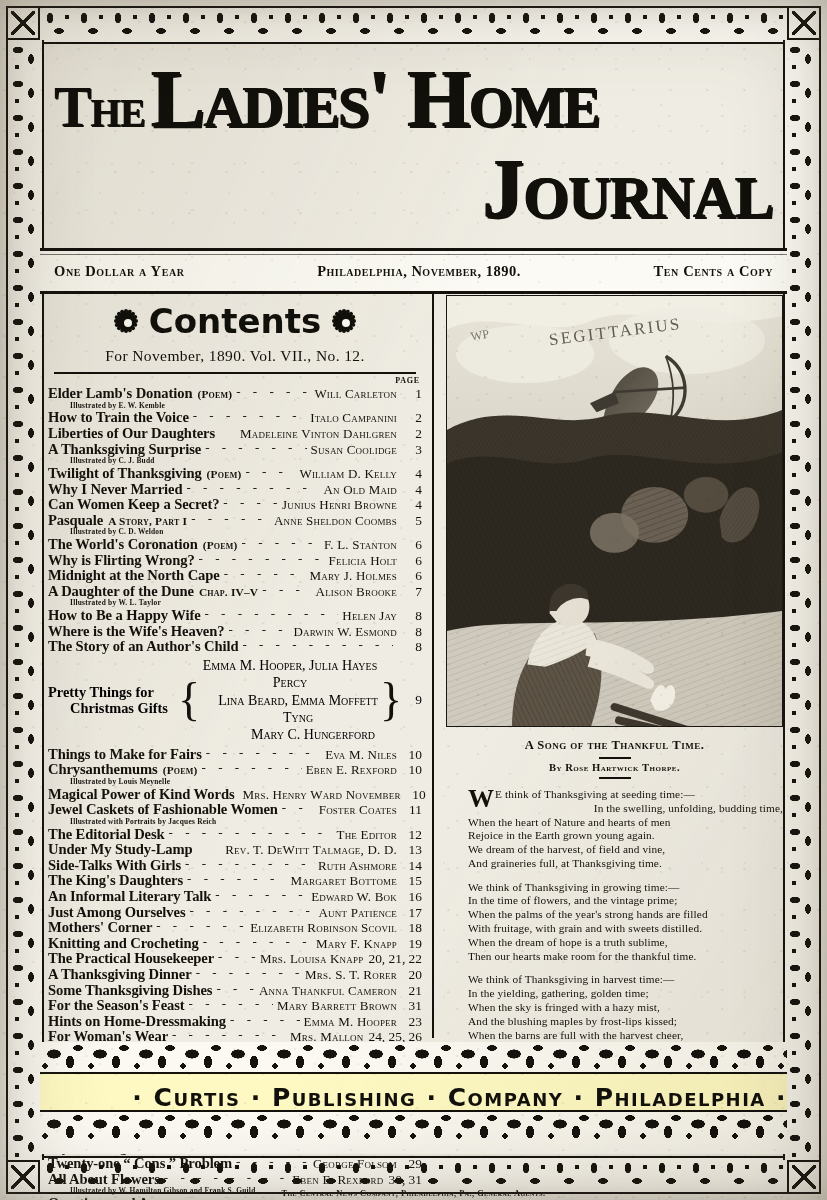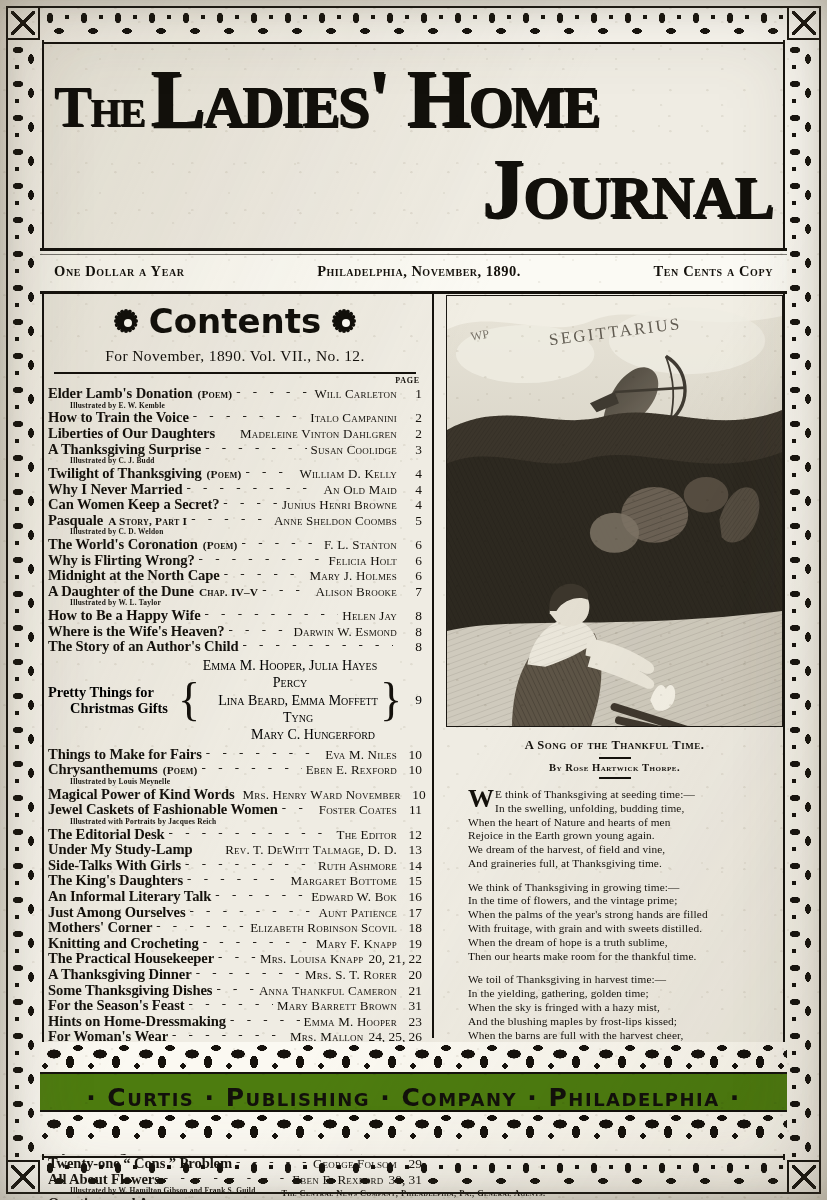--- a/index.html
+++ b/index.html
@@ -211,39 +211,39 @@
     text-align:center;font-size:10.6px;font-weight:bold;letter-spacing:.5px;
     font-variant:small-caps;color:#14110c;
   }
   .poem{margin:9px 0 0 22px;color:#14110c;}
   .stanza{margin-bottom:10px;}
   .pl{font-size:11.3px;line-height:1.22;letter-spacing:.1px;white-space:nowrap;}
   .dropcap{
     float:left;font-size:26px;line-height:.84;font-weight:bold;margin:0 1px 0 0;
     font-family:"Liberation Serif",serif;
   }
-  .pl.indent{padding-left:26px;}
+  .pl.indent{padding-left:26px;text-align:right;}
 
   
   .pubzone{position:absolute;left:0;right:0;bottom:0;height:118px;}
   .pub-orn{
     position:absolute;left:0;right:0;height:30px;background:#fbf9f2;
     background-image:
       radial-gradient(ellipse 12px 8px at 14px 12px,#16120d 55%,transparent 58%),
       radial-gradient(ellipse 7px 11px at 30px 20px,#16120d 55%,transparent 58%),
       radial-gradient(ellipse 5px 5px at 5px 24px,#16120d 55%,transparent 58%),
       radial-gradient(ellipse 9px 5px at 38px 6px,#16120d 55%,transparent 58%);
     background-size:46px 30px,46px 30px,46px 30px,46px 30px;
   }
   .pub-orn.up{top:0;border-bottom:2px solid #14110c;}
   .pub-orn.dn{top:68px;height:42px;border-top:2px solid #14110c;
     background-size:46px 42px,46px 42px,46px 42px,46px 42px;}
   .pub-band{
-    position:absolute;left:0;right:0;top:32px;height:47px;background:#4d7c0f;
-    display:flex;align-items:center;justify-content:center;
+    position:absolute;left:0;right:0;top:32px;height:47px;background:#fef9c3;
+    display:flex;align-items:center;justify-content:flex-end;
   }
   .pub-text{
     font-size:25px;font-weight:bold;font-variant:small-caps;letter-spacing:1.5px;
     color:#12100b;font-family:"DejaVu Sans",sans-serif;white-space:nowrap;
   }
   .agents{
     position:absolute;left:0;right:0;bottom:2px;text-align:center;
     font-size:8.4px;font-weight:bold;letter-spacing:.45px;font-variant:small-caps;
     color:#14110c;
   }
@@ -779,21 +779,21 @@
             </div>
             <div class="stanza">
               <div class="pl">We think of Thanksgiving in growing time:—</div>
               <div class="pl">In the time of flowers, and the vintage prime;</div>
               <div class="pl">When the palms of the year's strong hands are filled</div>
               <div class="pl">With fruitage, with grain and with sweets distilled.</div>
               <div class="pl">When the dream of hope is a truth sublime,</div>
               <div class="pl">Then our hearts make room for the thankful time.</div>
             </div>
             <div class="stanza">
-              <div class="pl">We toil of Thanksgiving in harvest time:—</div>
+              <div class="pl">We think of Thanksgiving in harvest time:—</div>
               <div class="pl">In the yielding, gathering, golden time;</div>
               <div class="pl">When the sky is fringed with a hazy mist,</div>
               <div class="pl">And the blushing maples by frost-lips kissed;</div>
               <div class="pl">When the barns are full with the harvest cheer,</div>
               <div class="pl">And the crowning, thankful day draws near.</div>
             </div>
             <div class="stanza">
               <div class="pl">We think of Thanksgiving at resting time:—</div>
               <div class="pl">The circle completed is but a chime</div>
               <div class="pl">In the song of life, in the lives of men!</div>

